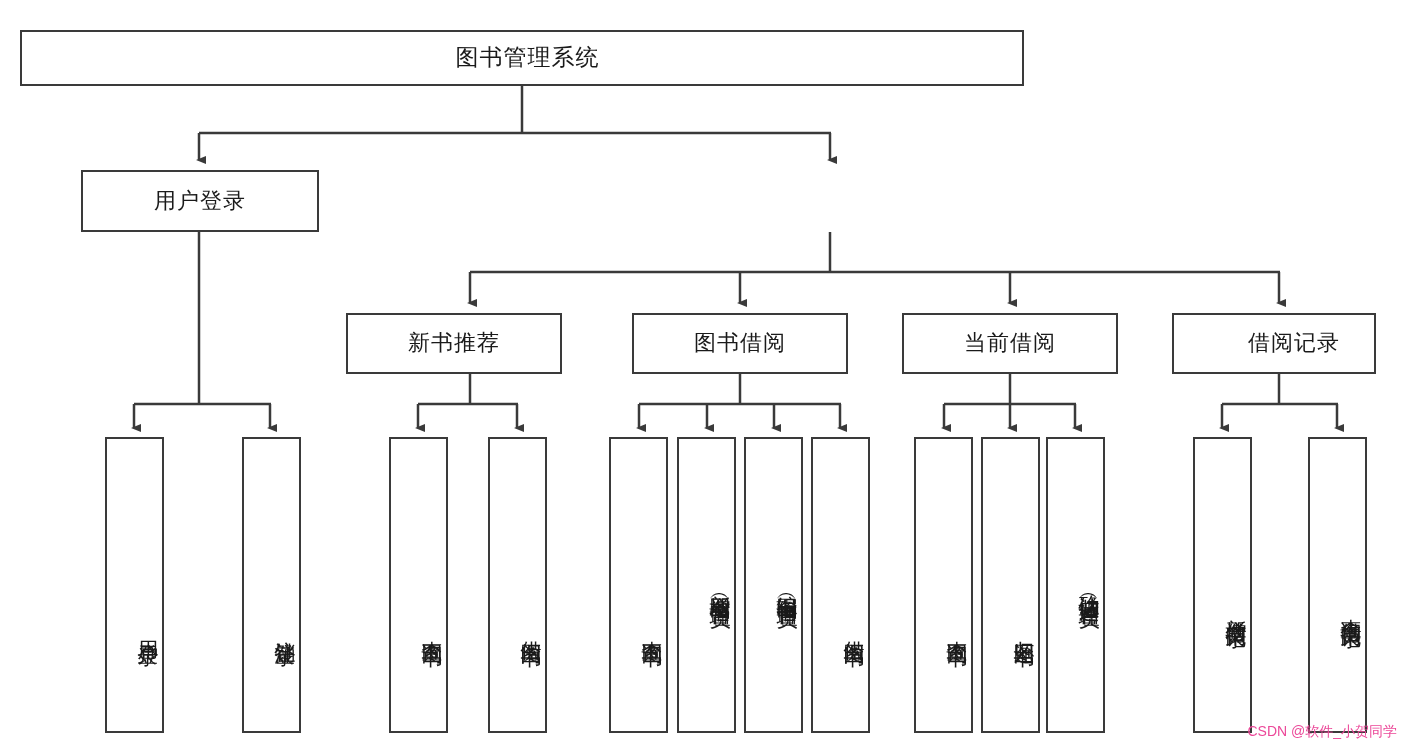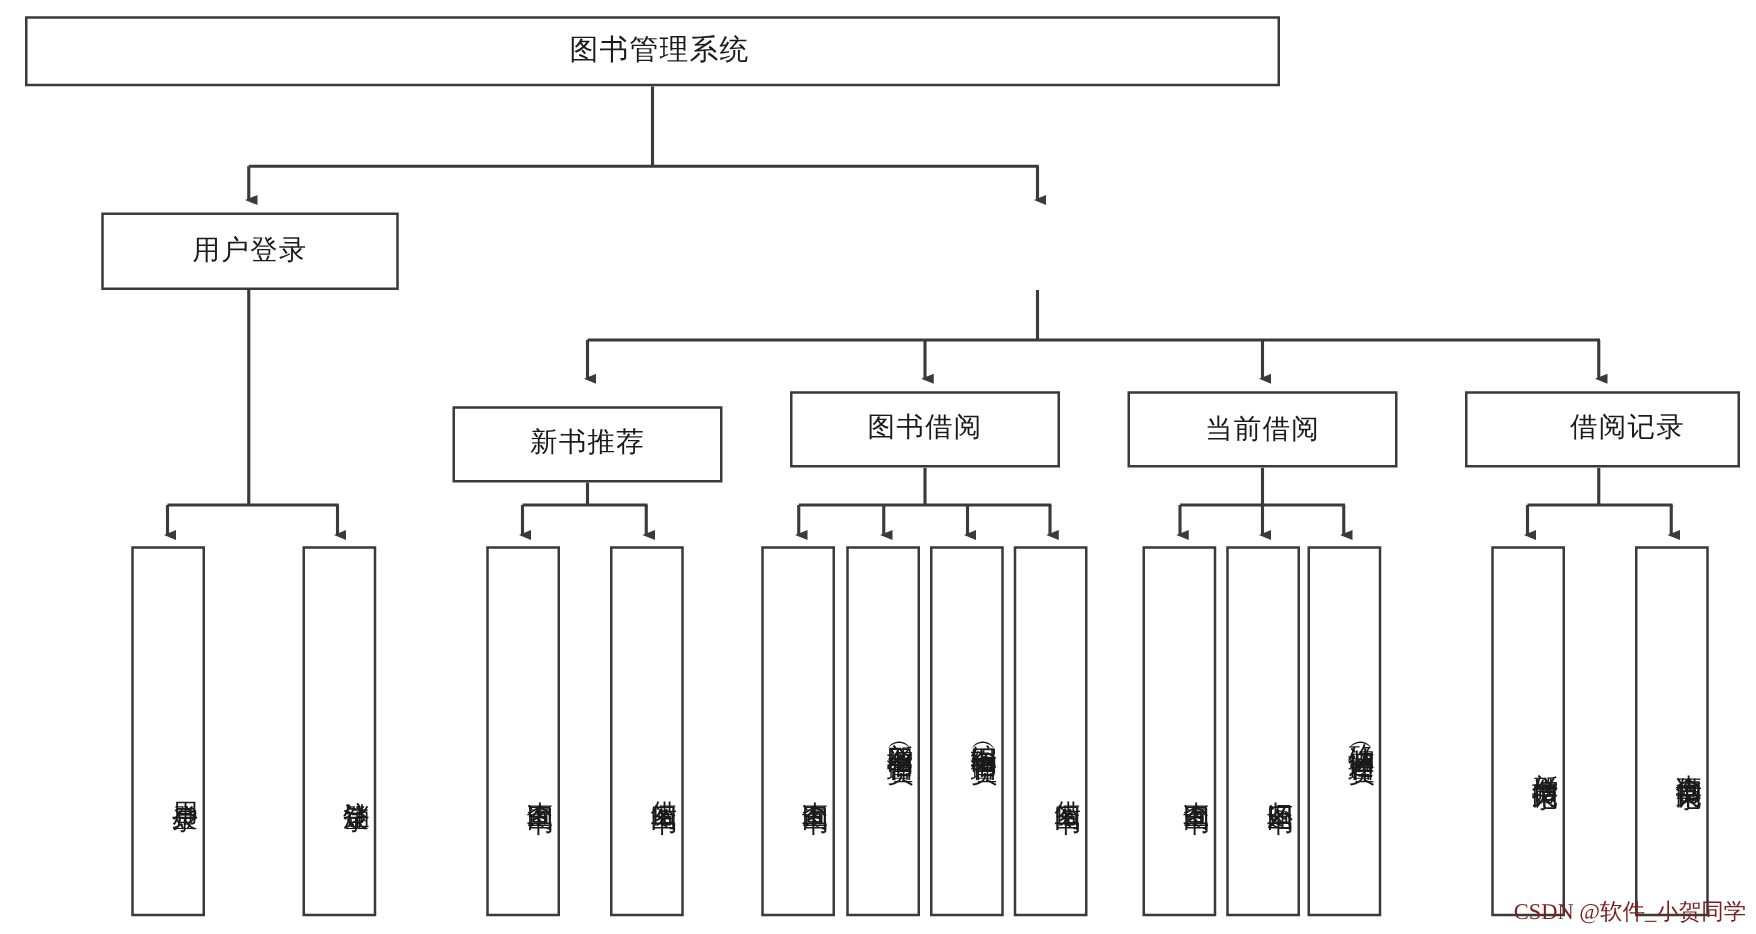--- a/index.html
+++ b/index.html
@@ -57,23 +57,23 @@
     left: 0;
     top: 0;
     width: 1405px;
     height: 747px;
     pointer-events: none;
   }
   #watermark {
     position: absolute;
     right: 8px;
     bottom: 6px;
-    font-size: 18px;
-    color: #7f1d1d;
-    font-family: Liberation Serif, serif;
+    font-size: 14px;
+    color: #ec4899;
+    font-family: Liberation Sans, sans-serif;
     white-space: nowrap;
   }
 </style>
 </head>
 <body>
 
 <div id="canvas">
 
   <svg id="wires" viewBox="0 0 1405 747">
     <defs>
@@ -118,38 +118,38 @@
       <path d="M1010,404 L1010,428" marker-end="url(#arrow)"></path>
       <path d="M1075,404 L1075,428" marker-end="url(#arrow)"></path>
 
       <path d="M1279,374 L1279,404"></path>
       <path d="M1222,404 L1338,404"></path>
       <path d="M1222,404 L1222,428" marker-end="url(#arrow)"></path>
       <path d="M1337,404 L1337,428" marker-end="url(#arrow)"></path>
     </g>
   </svg>
 
-  <div class="node horiz root" style="left:20px; top:13px; width:1004px; height:56px;padding-left:11px;">
+  <div class="node horiz root" style="left:20px; top:30px; width:1004px; height:56px;padding-left:11px;">
     <span>图书管理系统</span>
   </div>
 
   <div class="node horiz" style="left:81px; top:170px; width:238px; height:62px;">
     <span>用户登录</span>
   </div>
 
-  <div class="node horiz" style="left:362px; top:313px; width:216px; height:61px;margin-top:12px;">
+  <div class="node horiz" style="left:346px; top:313px; width:216px; height:61px;">
     <span>新书推荐</span>
   </div>
   <div class="node horiz" style="left:632px; top:313px; width:216px; height:61px;justify-content:center;">
     <span>图书借阅</span>
   </div>
   <div class="node horiz" style="left:902px; top:313px; width:216px; height:61px;font-family:Liberation Serif, serif;">
     <span>当前借阅</span>
   </div>
-  <div class="node horiz" style="left:1172px; top:313px; width:220px; height:61px;padding-left:40px;">
+  <div class="node horiz" style="left:1172px; top:313px; width:204px; height:61px;padding-left:40px;">
     <span>借阅记录</span>
   </div>
 
   <div class="node vert" style="left:105px; top:437px; width:59px; height:296px; padding-top:86px;">
     <span>用户登录</span>
   </div>
   <div class="node vert" style="left:242px; top:437px; width:59px; height:296px; padding-top:86px;">
     <span>注销登录</span>
   </div>
 

